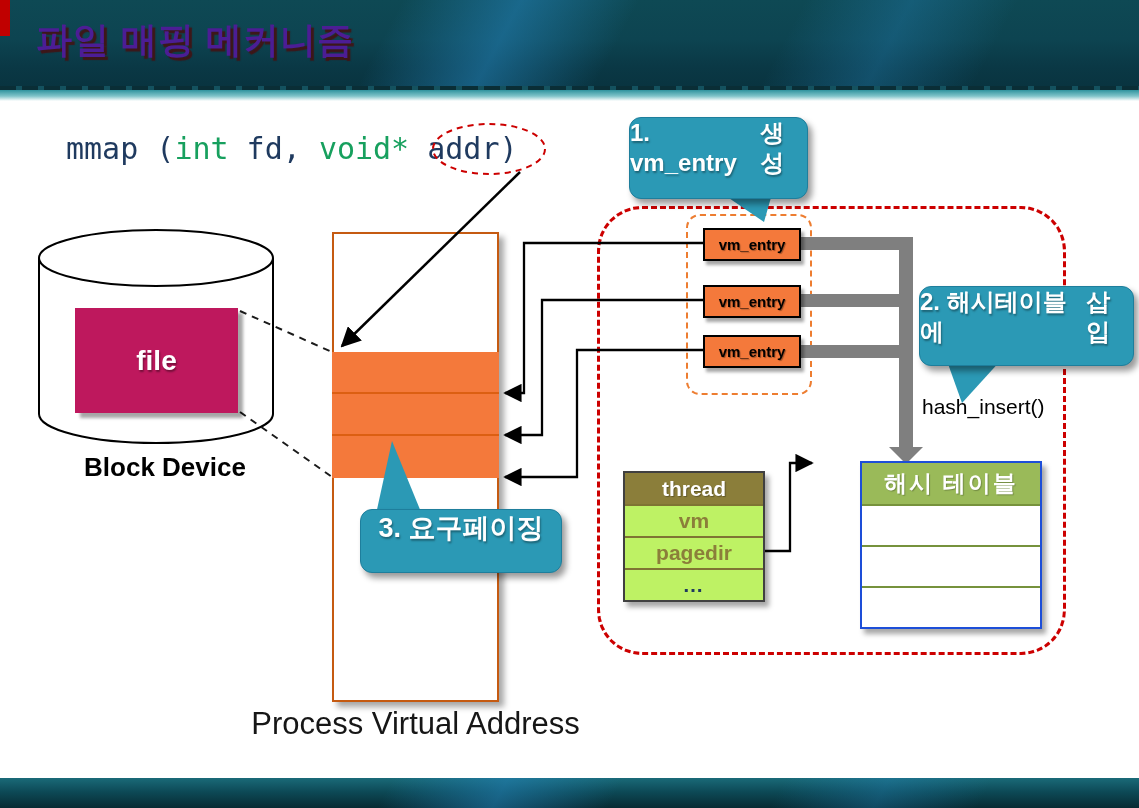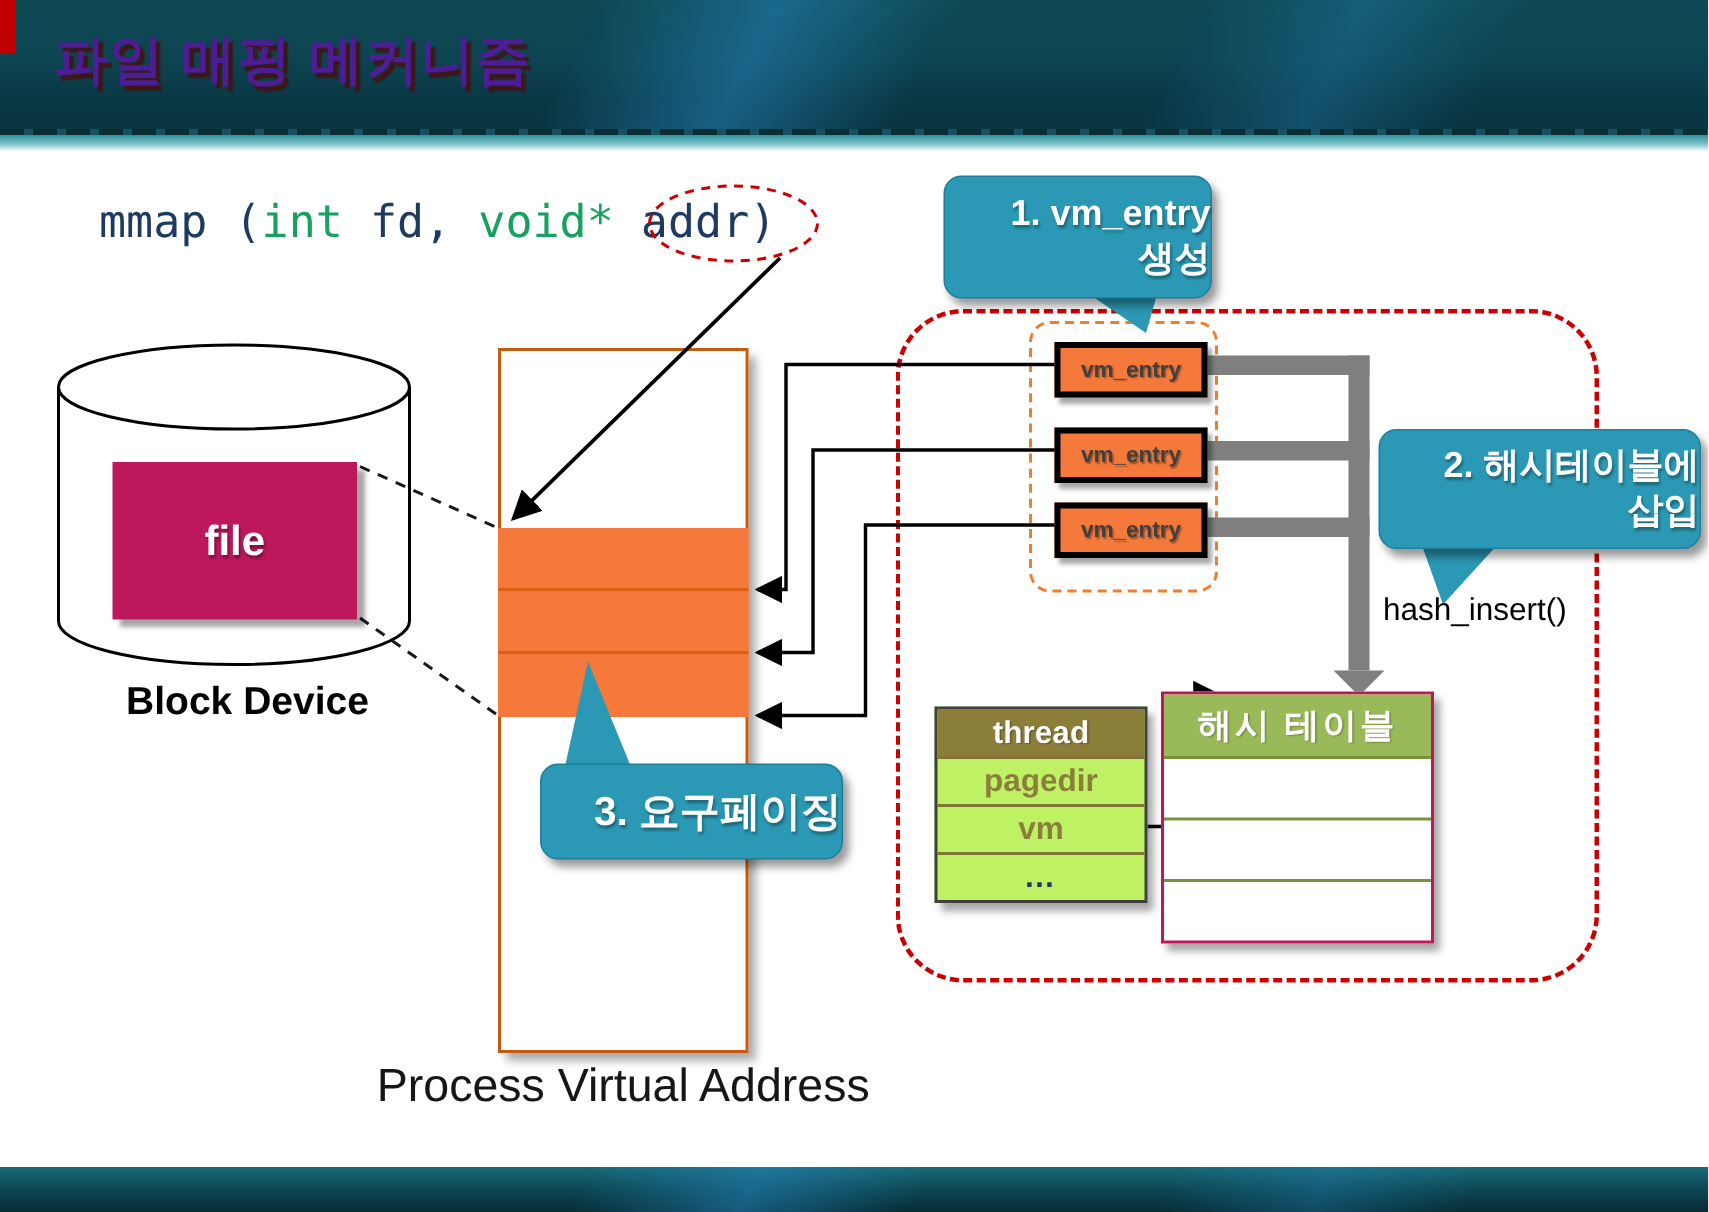--- a/index.html
+++ b/index.html
@@ -42,46 +42,46 @@
   .pva-row{height:40px;border-bottom:2px solid #DC5F12;}
   .pva-row:last-child{border-bottom:none;height:42px;}
 
   
   .file-box{position:absolute;left:75px;top:308px;width:163px;height:105px;background:#be185d;
         box-shadow:5px 5px 3px rgba(0,0,0,0.35);display:flex;align-items:center;justify-content:center;
         color:#fff;font-weight:bold;font-size:28px;text-shadow:1px 2px 2px rgba(0,0,0,0.4);}
 
   
   .vm-entry{position:absolute;left:703px;width:94px;height:29px;background:#F4793B;
-        border:4px solid #000000;box-shadow:3px 4px 3px rgba(0,0,0,0.35);
-        display:flex;align-items:center;justify-content:center;color:#404040;font-weight:bold;
+        border:2px solid #000000;box-shadow:3px 4px 3px rgba(0,0,0,0.35);
+        display:flex;align-items:center;justify-content:center;color:#000000;font-weight:bold;
         font-size:15px;text-shadow:1px 1px 1px rgba(0,0,0,0.35);}
   #vme1{top:228px;} #vme2{top:285px;} #vme3{top:335px;}
 
   
   .bubble{position:absolute;background:#2B99B5;border:1px solid #1E7E9C;border-radius:12px;
-        box-shadow:4px 5px 6px rgba(0,0,0,0.4);color:#fff;font-weight:bold;text-align:right;
-        display:flex;flex-direction:column;justify-content:center;
+        box-shadow:4px 5px 6px rgba(0,0,0,0.4);color:#fff;font-weight:bold;text-align:left;
+        display:flex;flex-direction:row;justify-content:center;
         text-shadow:1px 2px 2px rgba(0,0,0,0.35);}
   #b1{left:629px;top:117px;width:177px;height:80px;font-size:24px;line-height:1.25;}
   #b2{left:919px;top:286px;width:213px;height:78px;font-size:24px;line-height:1.25;}
   #b3{left:360px;top:509px;width:200px;height:62px;font-size:27px;}
 
   
   .tbl-thread{position:absolute;left:623px;top:471px;width:138px;background:#bef264;
         border:2px solid #404040;box-shadow:4px 5px 5px rgba(0,0,0,0.35);}
   .tbl-thread .hdr{height:31px;background:#8B7E3A;color:#fff;font-weight:bold;font-size:21px;
         text-align:center;line-height:31px;text-shadow:1px 1px 1px rgba(0,0,0,0.3);}
   .tbl-thread .row{height:30px;border-top:2px solid #7F7433;color:#8B7E3A;font-weight:bold;
         font-size:21px;text-align:center;line-height:30px;}
   .tbl-thread .row.dots{color:#1F3A5F;letter-spacing:2px;}
 
   
-  .tbl-hash{position:absolute;left:774px;top:461px;width:178px;background:#fff;
-        border:2px solid #be185d;box-shadow:4px 5px 5px rgba(0,0,0,0.35);}
+  .tbl-hash{position:absolute;left:860px;top:461px;width:178px;background:#fff;
+        border:2px solid #1d4ed8;box-shadow:4px 5px 5px rgba(0,0,0,0.35);}
   .tbl-hash .hdr{height:41px;background:#9ABA59;color:#fff;font-weight:bold;font-size:23px;
         text-align:center;line-height:41px;letter-spacing:2px;text-shadow:1px 1px 1px rgba(0,0,0,0.25);}
   .tbl-hash .row{height:39px;border-top:2px solid #76923C;}
 
   
   .lbl-block{position:absolute;left:55px;top:452px;width:220px;text-align:center;
         font-size:26px;font-weight:bold;color:#000;}
   .lbl-pva{position:absolute;left:248px;top:706px;width:335px;text-align:center;
         font-size:31px;color:#161616;}
   .lbl-hashinsert{position:absolute;left:922px;top:395px;font-size:21px;color:#000;}
@@ -149,22 +149,22 @@
 
   <div class="file-box">file</div>
   <div class="lbl-block">Block Device</div>
 
   <div class="vm-entry" id="vme1">vm_entry</div>
   <div class="vm-entry" id="vme2">vm_entry</div>
   <div class="vm-entry" id="vme3">vm_entry</div>
 
   <div class="tbl-thread">
     <div class="hdr">thread</div>
+    <div class="row">vm</div>
     <div class="row">pagedir</div>
-    <div class="row">vm</div>
     <div class="row dots">…</div>
   </div>
 
   <div class="tbl-hash">
     <div class="hdr">해시 테이블</div>
     <div class="row"></div>
     <div class="row"></div>
     <div class="row"></div>
   </div>
 

